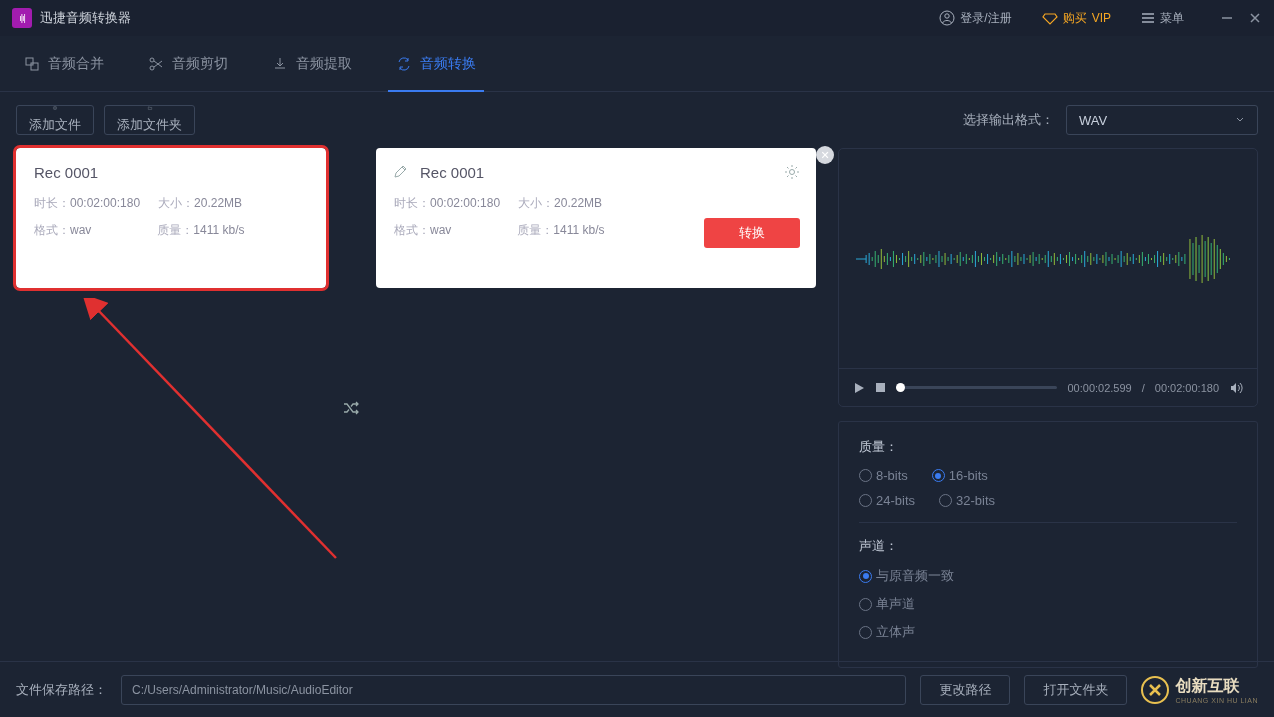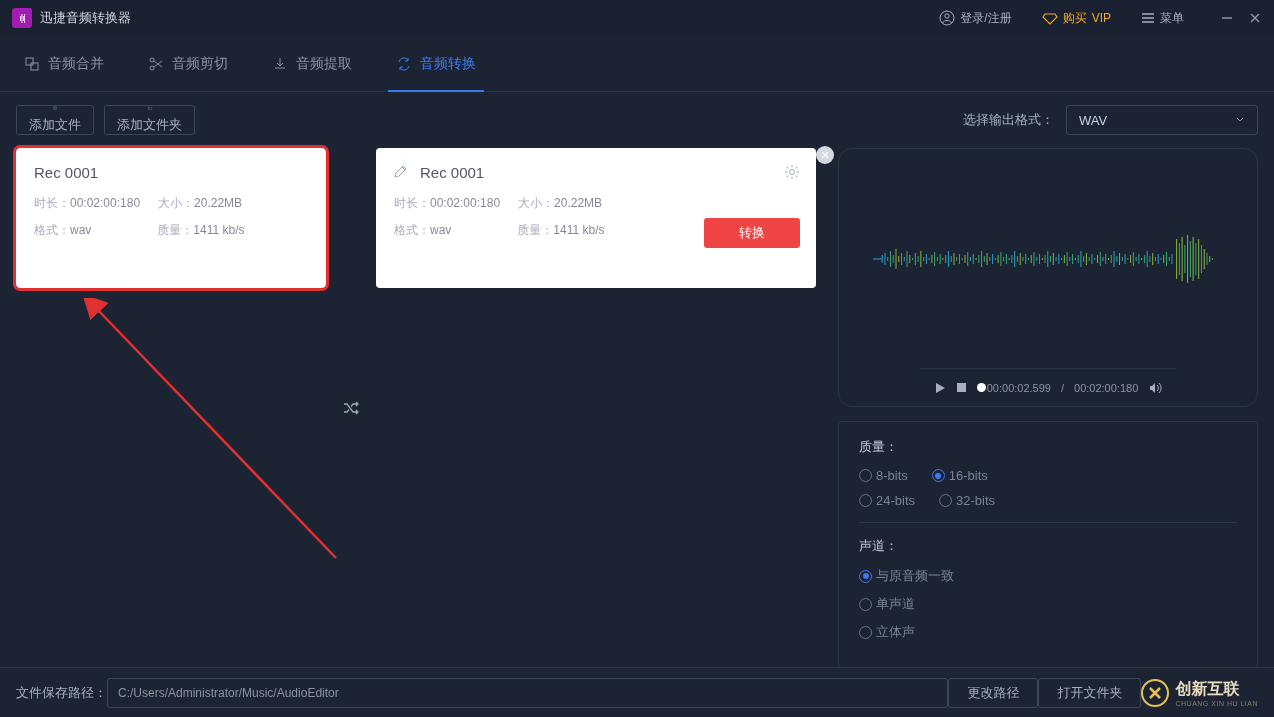--- a/index.html
+++ b/index.html
@@ -32,36 +32,36 @@
 .card-row .val { color: #889; }
 .card-icon-edit { position: absolute; top: 16px; left: 16px; color: #9aa; }
 .card2 .card-title { padding-left: 26px; }
 .card-settings { position: absolute; top: 16px; right: 16px; color: #9aa; cursor: pointer; }
 .card-close { position: absolute; top: -2px; right: -18px; width: 18px; height: 18px; border-radius: 50%; background: #d5d8de; color: #fff; font-size: 11px; display: flex; align-items: center; justify-content: center; cursor: pointer; }
 .shuffle { align-self: center; color: #9aa; cursor: pointer; }
 .convert-btn { position: absolute; right: 16px; bottom: 40px; width: 96px; height: 30px; background: #ef4444; color: #fff; border: none; border-radius: 3px; font-size: 13px; cursor: pointer; }
 .card2 { width: 440px; }
 .arrow-annotation { position: absolute; top: 150px; left: 60px; }
 .right { width: 420px; display: flex; flex-direction: column; gap: 14px; }
-.preview { height: 276px; border: 1px solid #2a3347; border-radius: 14px; display: flex; flex-direction: column; align-items: center; }
+.preview { height: 276px; border: 1px solid #2a3347; border-radius: 5px; display: flex; flex-direction: column; }
 .wave { flex: 1; display: flex; align-items: center; justify-content: center; }
 .wave svg { width: 92%; height: 60px; }
 .player { height: 38px; display: flex; align-items: center; gap: 10px; padding: 0 14px; border-top: 1px solid #2a3347; font-size: 11px; color: #8b93a1; }
 .play-btn { cursor: pointer; color: #a8b0bd; }
 .progress { flex: 1; height: 3px; background: #3a4559; position: relative; border-radius: 2px; cursor: pointer; }
 .progress-ball { position: absolute; left: 0; top: -3px; width: 9px; height: 9px; border-radius: 50%; background: #fff; }
 .settings-panel { flex: 1; border: 1px solid #2a3347; border-radius: 3px; padding: 16px 20px; font-size: 13px; }
 .sp-title { color: #c0c8d5; margin-bottom: 12px; }
 .sp-options { display: flex; gap: 24px; margin-bottom: 10px; color: #7a8395; }
 .radio { display: flex; align-items: center; gap: 4px; cursor: pointer; }
 .radio .circ { width: 13px; height: 13px; border: 1.5px solid #6a7385; border-radius: 50%; display: flex; align-items: center; justify-content: center; }
 .radio.sel .circ { border-color: #3a7bf0; }
 .radio.sel .circ::after { content: ''; width: 6px; height: 6px; background: #3a7bf0; border-radius: 50%; }
 .divider { height: 1px; background: #2a3347; margin: 14px 0; }
-.footer { position: absolute; bottom: 0; left: 0; right: 0; height: 50px; border-top: 1px solid #2a3347; display: flex; align-items: center; padding: 0 16px; font-size: 13px; }
+.footer { position: absolute; bottom: 0; left: 0; right: 0; height: 56px; border-top: 1px solid #2a3347; display: flex; align-items: center; padding: 0 16px; gap: 14px; font-size: 13px; }
 .path-box { flex: 1; height: 30px; border: 1px solid #3a4559; border-radius: 3px; display: flex; align-items: center; padding: 0 10px; color: #8b93a1; font-size: 12px; }
 .fbtn { height: 30px; padding: 0 18px; border: 1px solid #3a4559; border-radius: 3px; display: flex; align-items: center; font-size: 13px; color: #a8b0bd; cursor: pointer; }
 .brand { margin-left: auto; display: flex; align-items: center; gap: 6px; }
 .brand-icon { width: 28px; height: 28px; }
 .brand-text { font-size: 16px; font-weight: bold; color: #e8dcc0; }
 .brand-sub { font-size: 7px; color: #8a7e60; letter-spacing: 0.5px; }
 svg { display: block; }
 </style>
 </head>
 <body>

